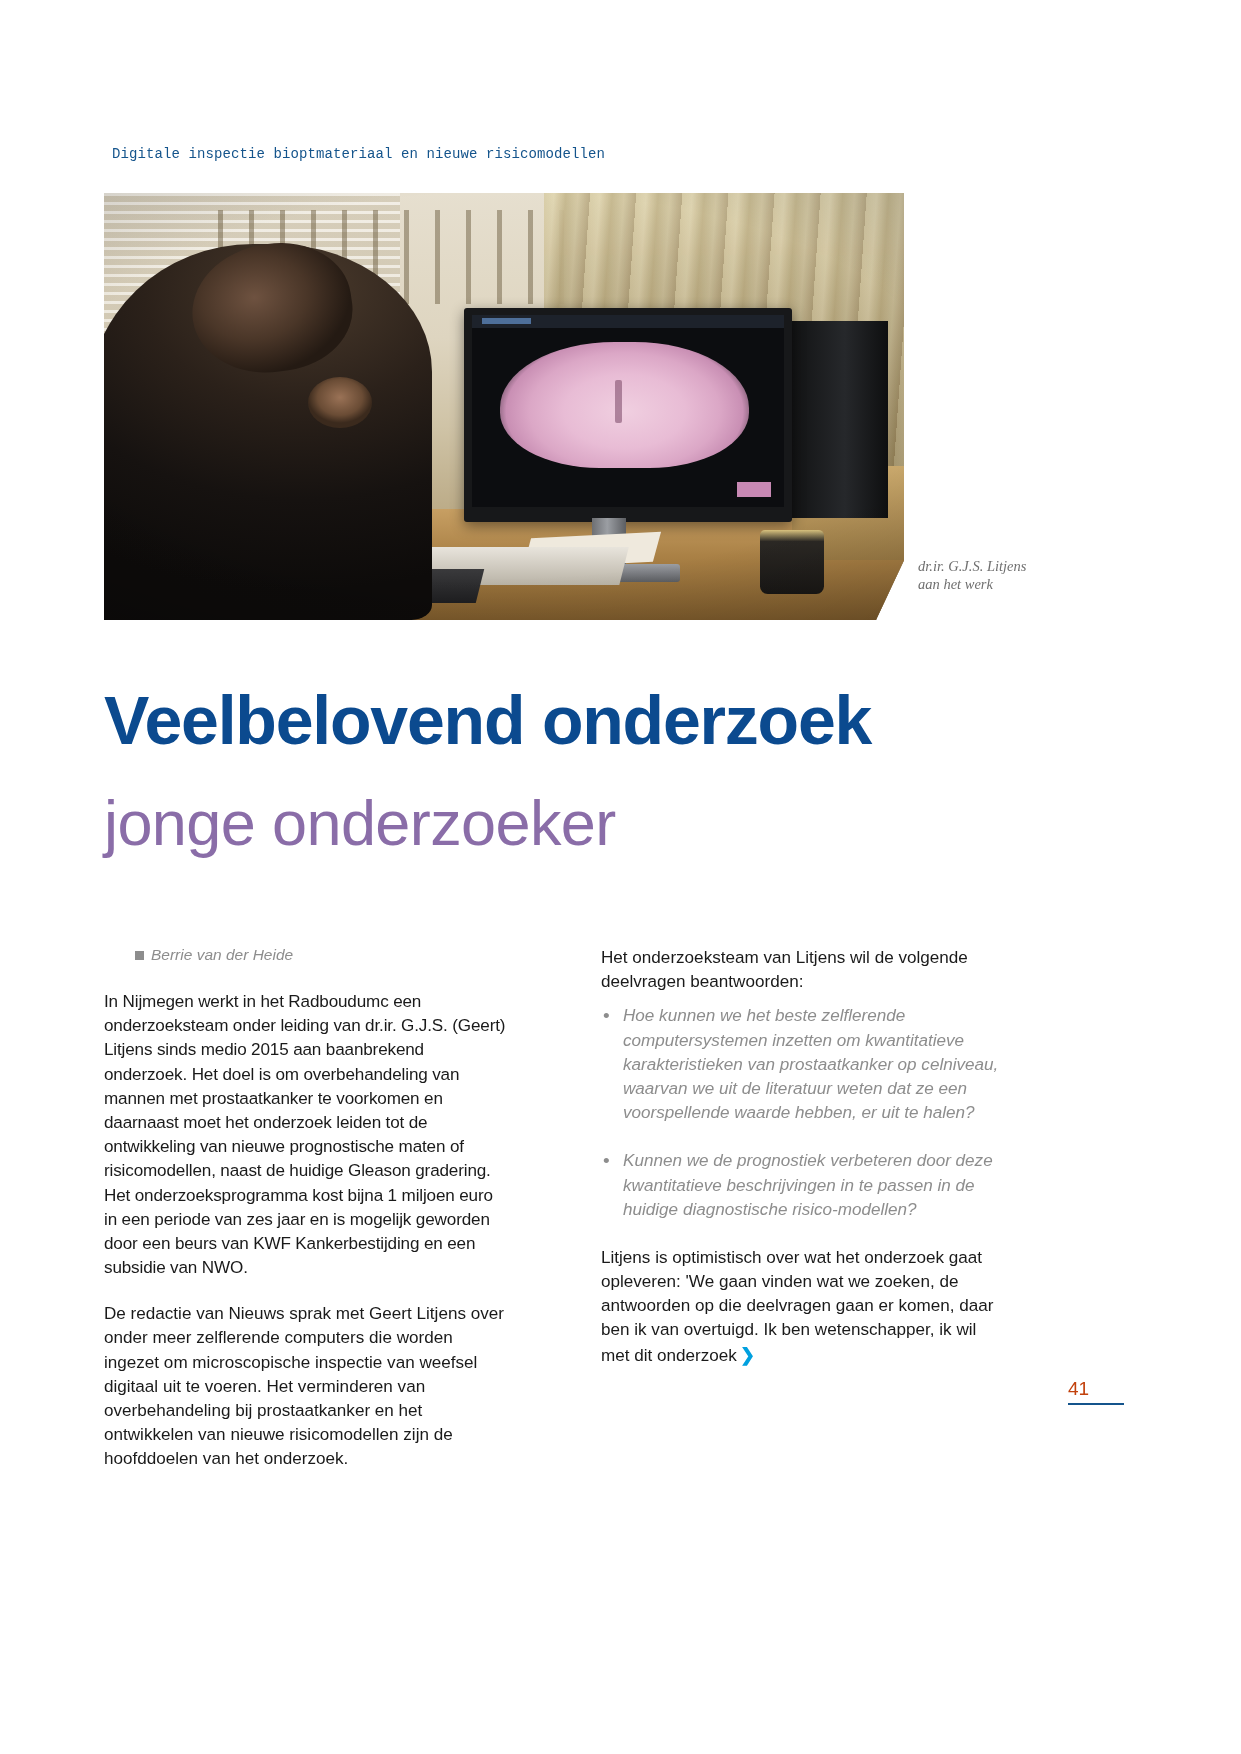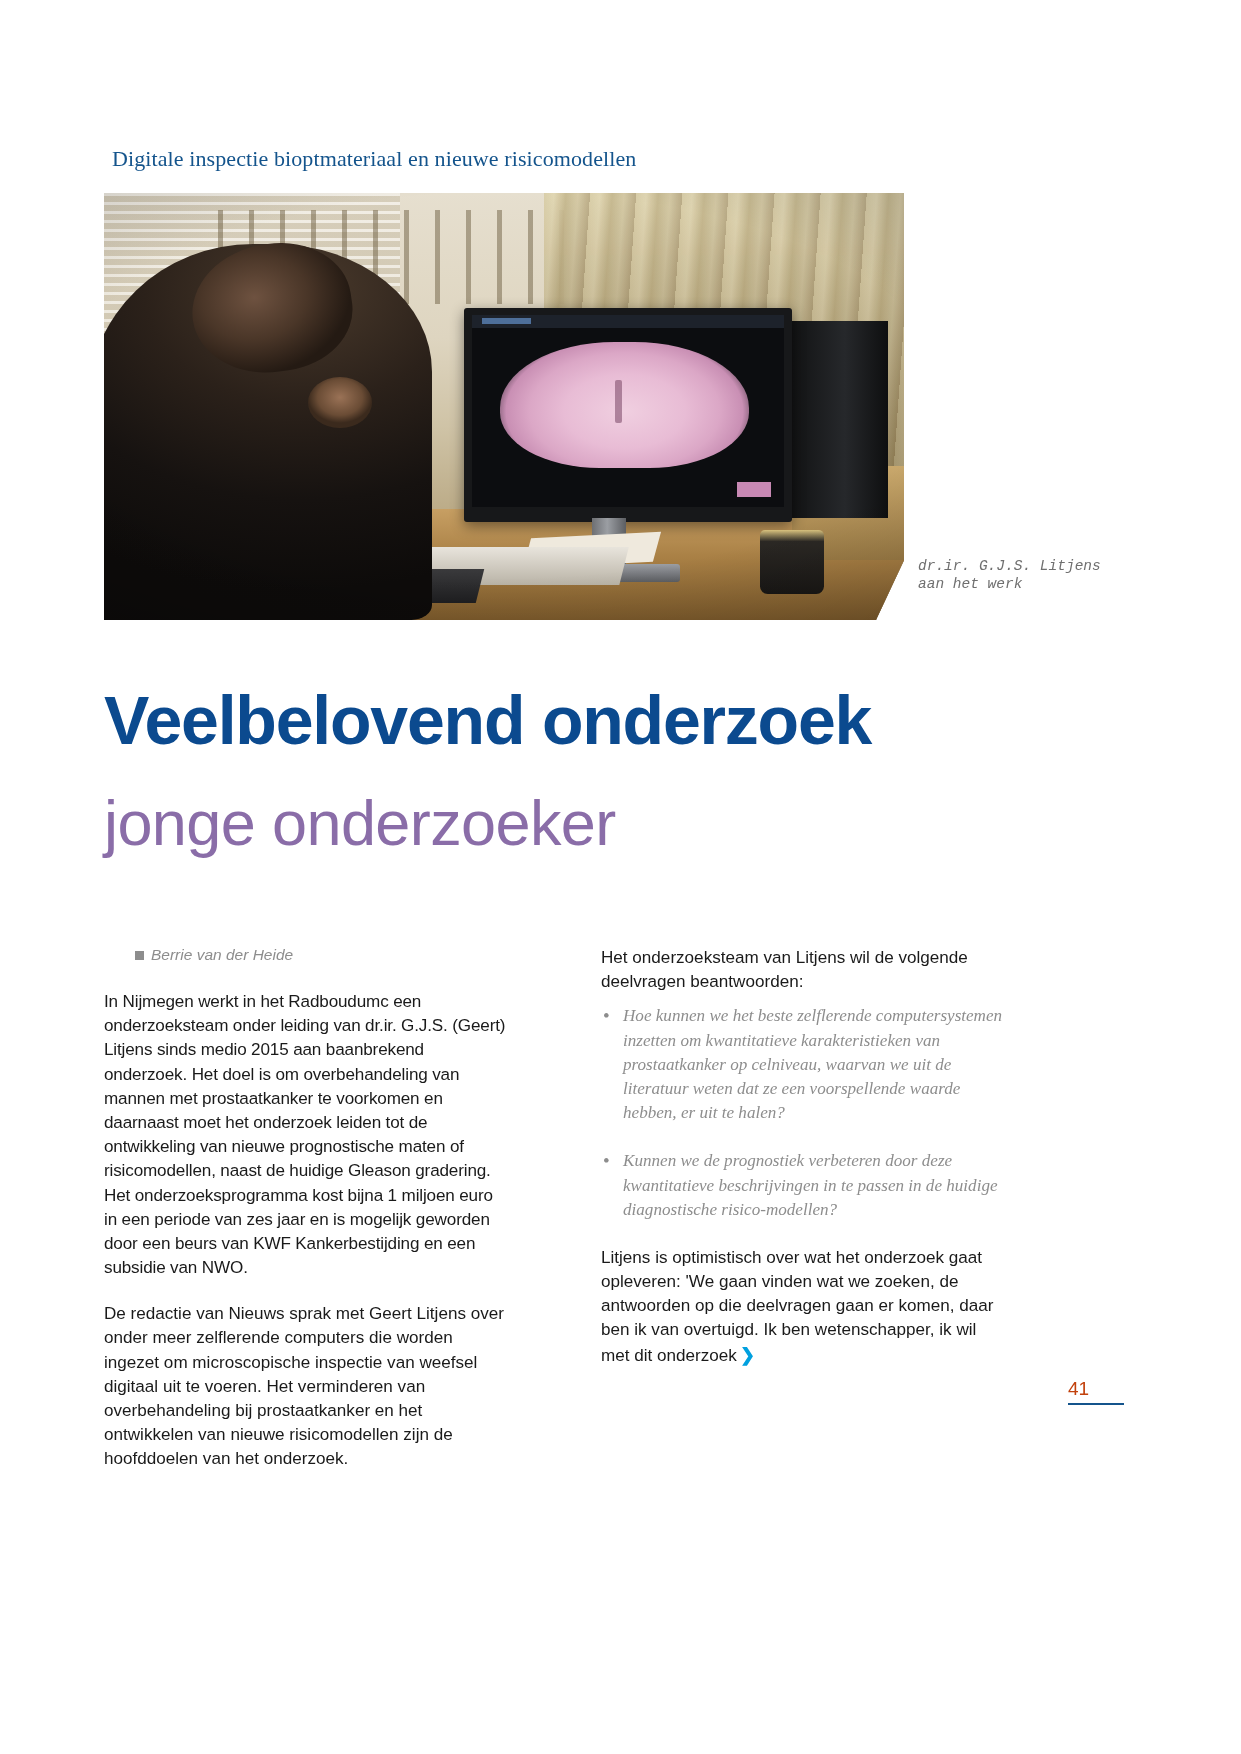--- a/index.html
+++ b/index.html
@@ -20,24 +20,24 @@
     inset: 0;
     background: #ffffff;
     overflow: hidden;
   }
 
   
   .kicker {
     position: absolute;
     left: 112px;
     top: 146px;
-    font-size: 22px;
+    font-size: 14px;
     letter-spacing: 0.1px;
     color: #14548C;
-    font-family: Liberation Serif, serif;
+    font-family: Liberation Mono, monospace;
     font-weight: 400;
     white-space: nowrap;
   }
 
   
   .photo-wrap {
     position: absolute;
     left: 104px;
     top: 193px;
     width: 800px;
@@ -218,21 +218,21 @@
   
   .photo-caption {
     position: absolute;
     left: 918px;
     top: 558px;
     width: 190px;
     font-size: 14.5px;
     line-height: 1.23;
     font-style: italic;
     color: #6f6f6f;
-    font-family: Liberation Mono, monospace;
+    font-family: Liberation Serif, serif;
   }
   .photo-caption span { display: block; }
 
   
   .headline {
     position: absolute;
     left: 104px;
     top: 640px;
     font-size: 68px;
     line-height: 1.0;
@@ -292,21 +292,20 @@
     letter-spacing: -0.15px;
   }
   p.body.intro-right {
     margin-bottom: 10px;
   }
 
   ul.questions {
     list-style: none;
     margin: 0 0 20px 0;
     padding: 0;
-    font-family: Liberation Serif, serif;
   }
   ul.questions li {
     position: relative;
     padding-left: 22px;
     margin-bottom: 24px;
     font-size: 17.1px;
     line-height: 1.415;
     font-style: italic;
     color: #8d8d8d;
   }

